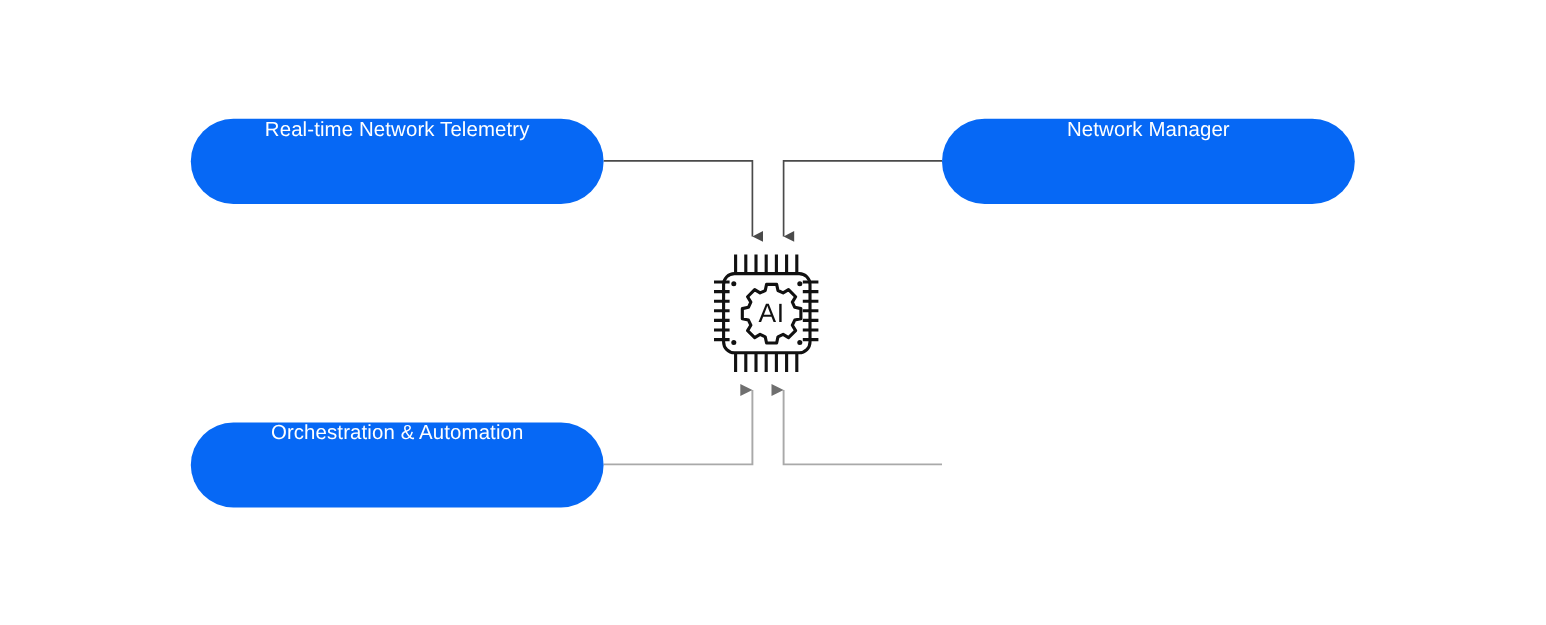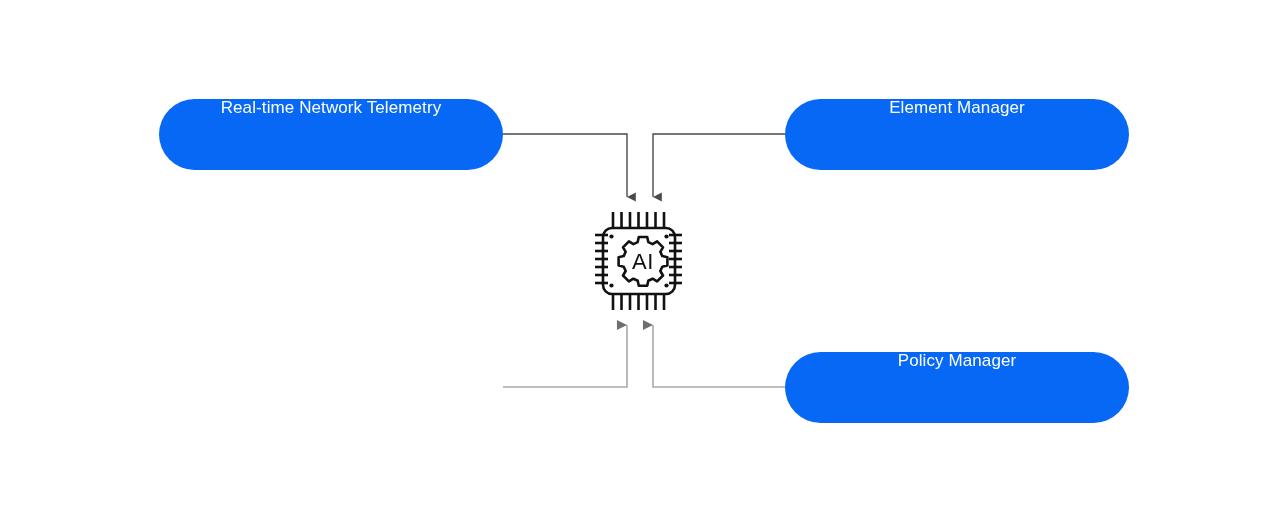--- a/index.html
+++ b/index.html
@@ -143,21 +143,21 @@
     </g>
 
     <text x="51" y="59.5" text-anchor="middle" font-family="Liberation Sans, sans-serif" font-size="22" fill="#111111" letter-spacing="0.5">AI</text>
   </svg>
 
   <div class="pill" id="node-telemetry">
     <span class="pill-label">Real-time Network Telemetry</span>
   </div>
 
   <div class="pill" id="node-element">
-    <span class="pill-label">Element Manager</span>
+    <span class="pill-label">Network Manager</span>
   </div>
 
+  <div class="pill" id="node-orch">
+    <span class="pill-label">Orchestration &amp; Automation</span>
+  </div>
 
-  <div class="pill" id="node-policy">
-    <span class="pill-label">Policy Manager</span>
-  </div>
 
 </div>
 
 </body></html>

